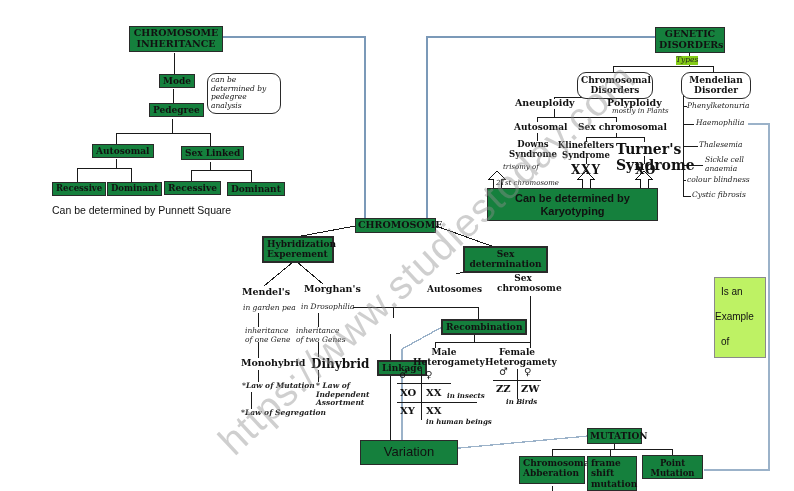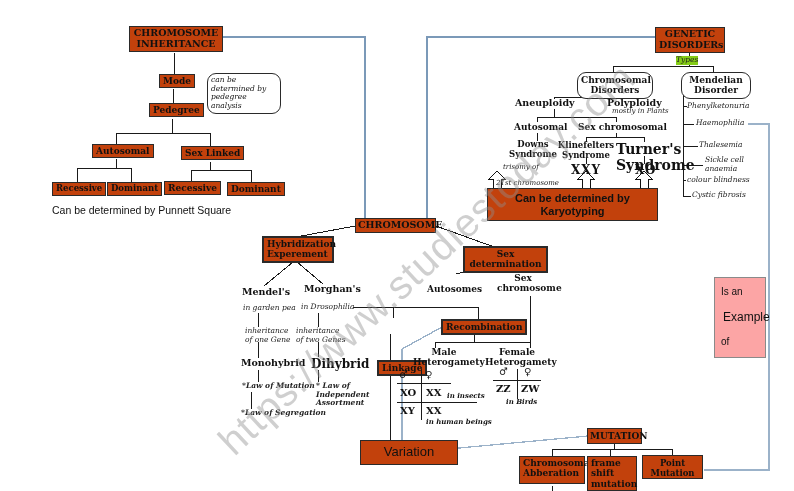--- a/index.html
+++ b/index.html
@@ -1,20 +1,20 @@
 <!DOCTYPE html>
 <html><head>
 <meta charset="utf-8">
 <style>
   html,body{margin:0;padding:0;background:#fff;}
   #canvas{position:relative;width:794px;height:491px;background:#ffffff;overflow:hidden;
           font-family:"DejaVu Serif",serif;color:#111;}
   svg.lines{position:absolute;left:0;top:0;z-index:1;}
   .box,.rbox,.lbl,.it,.sans{position:absolute;z-index:10;line-height:1.15;}
-  .box{background:#c2410c;border:1px solid #2a2a2a;font-weight:bold;font-size:9px;
+  .box{background:#15803d;border:1px solid #2a2a2a;font-weight:bold;font-size:9px;
        text-align:center;padding:1px 3px;}
   .rbox{background:#fff;border:1px solid #2a2a2a;border-radius:9px;font-weight:bold;
         font-size:9px;text-align:center;padding:2px 3px;}
   .thick{border-width:2px;}
   .med{border-width:1.5px;}
   .lbl{font-weight:bold;font-size:9px;white-space:nowrap;}
   .it{font-style:italic;font-size:7.5px;white-space:nowrap;color:#222;}
   .bi{font-weight:bold;}
   .sans{font-family:"Liberation Sans",sans-serif;}
   .wrap{white-space:normal;}
@@ -115,23 +115,23 @@
   <div class="it" style="left:496px;top:179px;font-size:7px;">21st chromosome</div>
   <div class="box sans" style="left:487px;top:188px;width:165px;font-size:11px;font-weight:600;padding:3px 2px;">Can be determined by Karyotyping</div>
 
   <div class="it" style="left:687px;top:102px;">Phenylketonuria</div>
   <div class="it" style="left:696px;top:119px;">Haemophilia</div>
   <div class="it" style="left:699px;top:141px;">Thalesemia</div>
   <div class="it wrap" style="left:705px;top:156px;width:48px;white-space:normal;">Sickle cell anaemia</div>
   <div class="it" style="left:687px;top:176px;">colour blindness</div>
   <div class="it" style="left:692px;top:191px;">Cystic fibrosis</div>
 
-  <div style="position:absolute;left:714px;top:277px;width:50px;height:79px;border:1px solid #8a8a8a;background:#fca5a5;z-index:10;">
+  <div style="position:absolute;left:714px;top:277px;width:50px;height:79px;border:1px solid #8a8a8a;background:#bef264;z-index:10;">
     <div class="sans" style="left:6px;top:8px;font-size:10px;">Is an</div>
-    <div class="sans" style="left:8px;top:33px;font-size:12px;">Example</div>
+    <div class="sans" style="left:0;top:33px;font-size:10px;">Example</div>
     <div class="sans" style="left:6px;top:58px;font-size:10px;">of</div>
   </div>
 
   <div class="box" style="left:355px;top:218px;width:75px;font-size:9.5px;padding:1px 2px;">CHROMOSOME</div>
   <div class="box thick" style="left:463px;top:246px;width:75px;">Sex determination</div>
   <div class="box thick wrap" style="left:262px;top:236px;width:62px;text-align:left;">Hybridization Experement</div>
   <div class="lbl" style="left:242px;top:287px;font-size:9.5px;">Mendel's</div>
   <div class="it" style="left:243px;top:304px;">in garden pea</div>
   <div class="lbl" style="left:304px;top:284px;font-size:9.5px;">Morghan's</div>
   <div class="it" style="left:301px;top:303px;">in Drosophilia</div>

